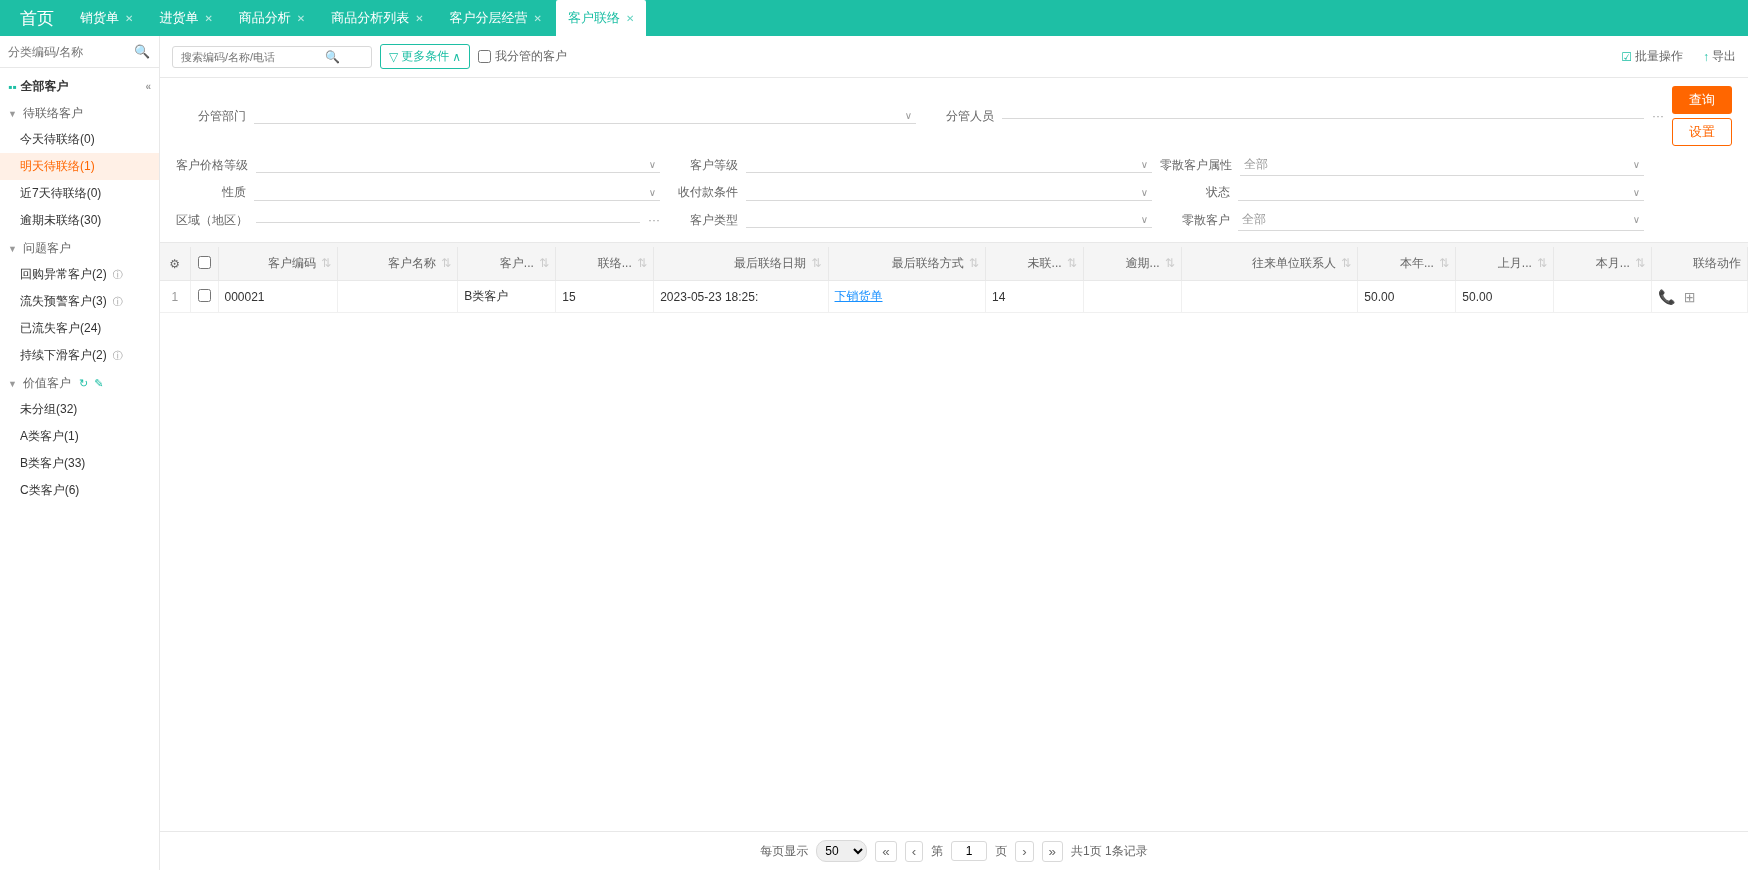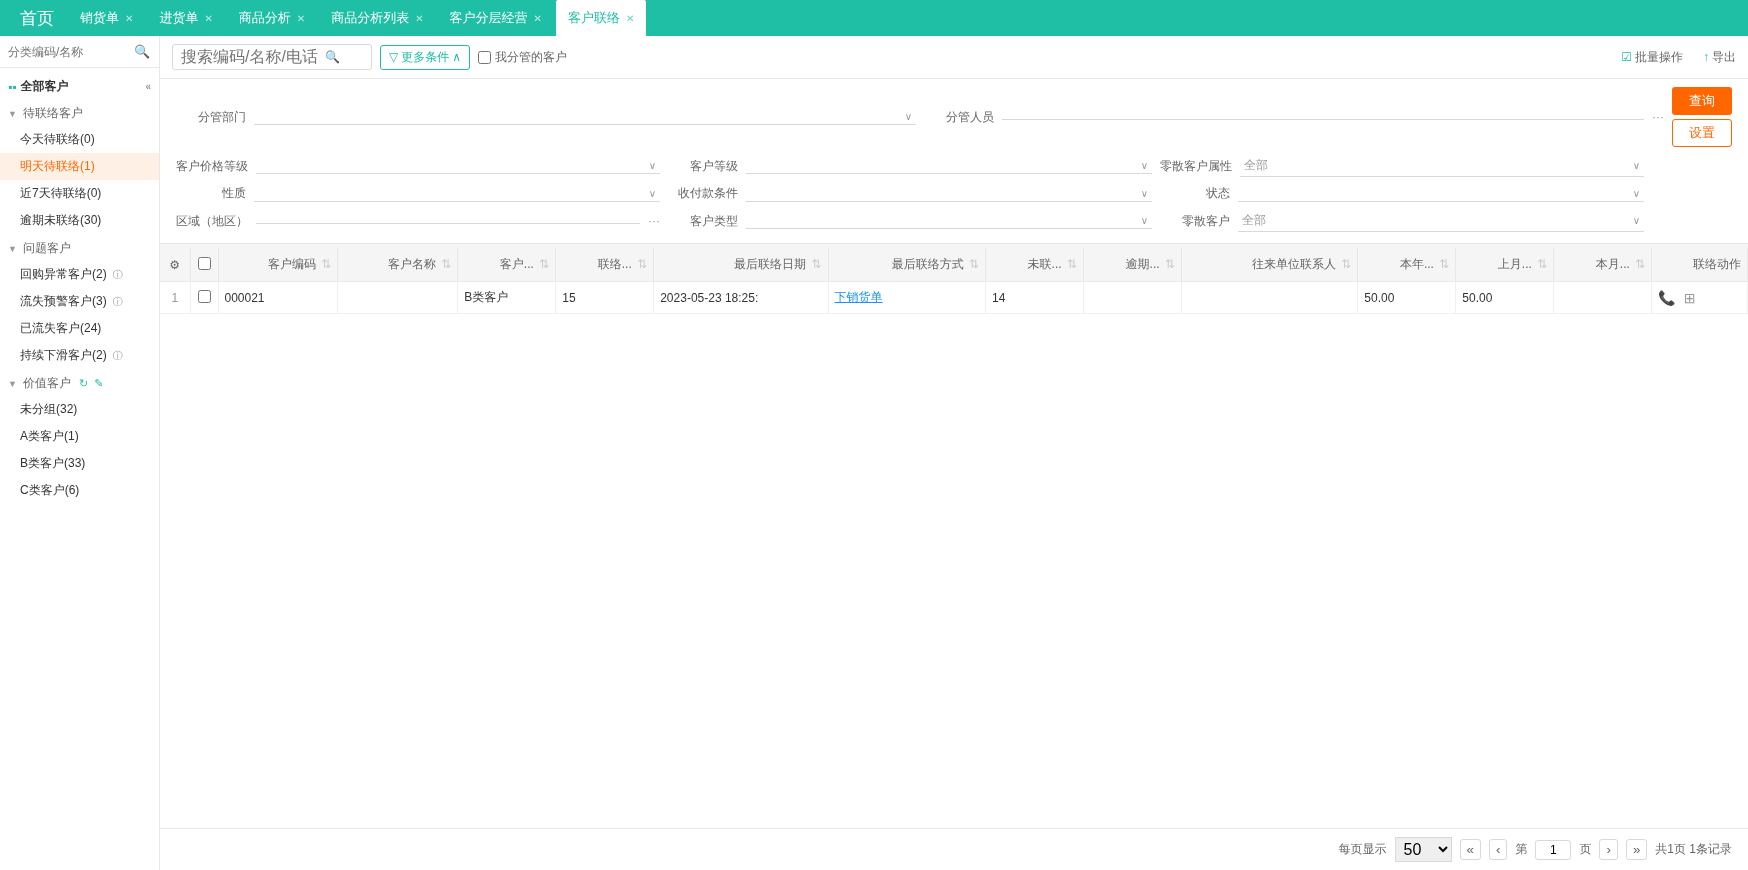--- a/index.html
+++ b/index.html
@@ -109,21 +109,21 @@
       align-items: center;
       border: 1px solid #d9d9d9;
       border-radius: 3px;
       padding: 3px 8px;
       gap: 4px;
       min-width: 200px;
     }
     .filter-search-box input {
       border: none;
       outline: none;
-      font-size: 16px;
+      font-size: 11px;
       color: #999;
       width: 140px;
     }
     .filter-more-btn {
       display: flex;
       align-items: center;
       gap: 3px;
       color: #1ebfa5;
       cursor: pointer;
       font-size: 12px;
@@ -256,33 +256,33 @@
     }
     .link-text { color: #1890ff; cursor: pointer; text-decoration: underline; }
     .row-num { color: #999; text-align: center; }
     .action-icons { display: flex; gap: 8px; align-items: center; }
     .action-icon { color: #999; cursor: pointer; font-size: 14px; }
 
     
     .pagination-bar {
       display: flex;
       align-items: center;
-      justify-content: flex-end;
+      justify-content: center;
       padding: 8px 16px;
       background: #fff;
       border-top: 1px solid #e8e8e8;
       gap: 8px;
       font-size: 12px;
       color: #666;
     }
     .pagination-bar select {
       border: 1px solid #d9d9d9;
-      border-radius: 0;
+      border-radius: 10px;
       padding: 2px 4px;
-      font-size: 16px;
+      font-size: 12px;
     }
     .pagination-btn {
       border: 1px solid #d9d9d9;
       background: #fff;
       padding: 2px 6px;
       cursor: pointer;
       border-radius: 3px;
       color: #666;
     }
     .page-input {

